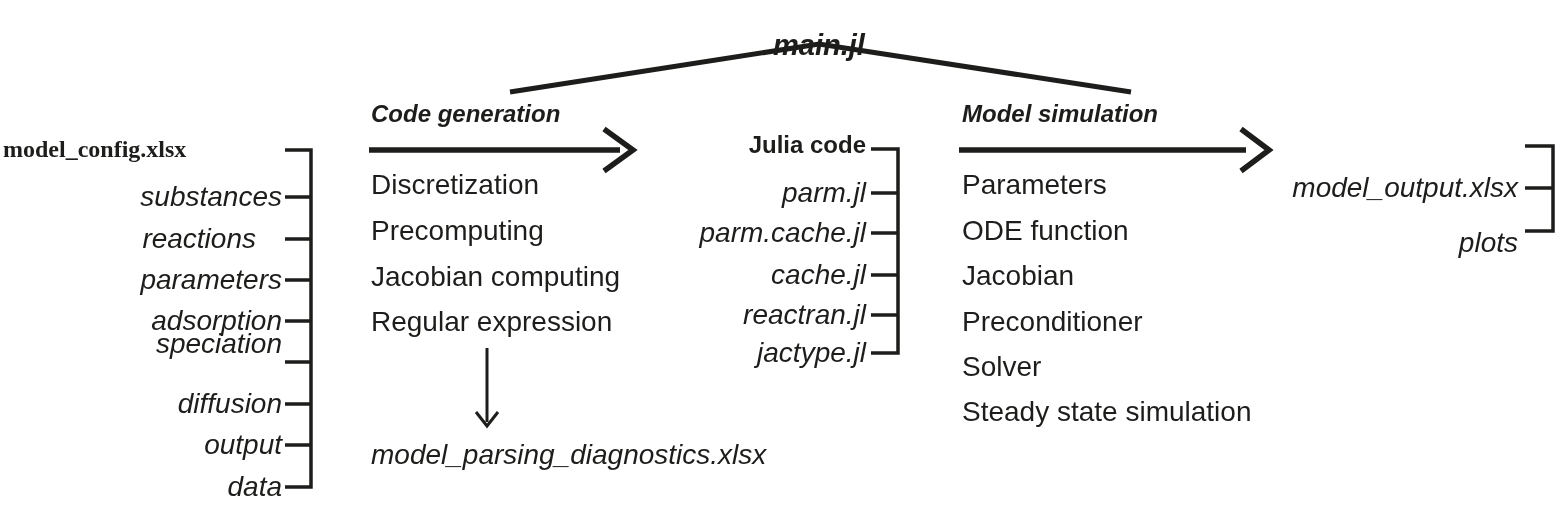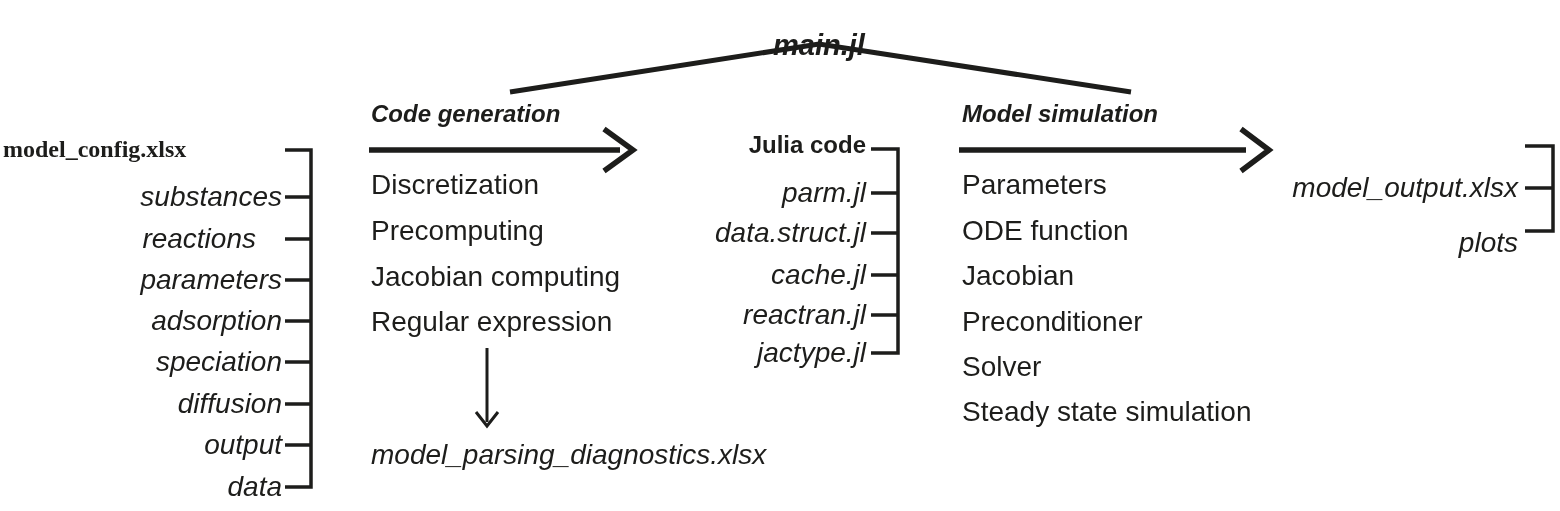--- a/index.html
+++ b/index.html
@@ -59,35 +59,35 @@
     </g>
   </svg>
 
   <div class="t main-label" style="left:819px; top:2px;">main.jl</div>
 
   <div class="t title" style="left:3px; top:133px;font-family:Liberation Serif, serif;">model_config.xlsx</div>
   <div class="t item ital" style="right:1278px; top:182px;">substances</div>
   <div class="t item ital" style="right:1304px; top:224px;">reactions</div>
   <div class="t item ital" style="right:1278px; top:265px;">parameters</div>
   <div class="t item ital" style="right:1278px; top:306px;">adsorption</div>
-  <div class="t item ital" style="right:1278px; top:347px;">speciation</div>
+  <div class="t item ital" style="right:1278px; top:329px;">speciation</div>
   <div class="t item ital" style="right:1278px; top:389px;">diffusion</div>
   <div class="t item ital" style="right:1278px; top:430px;">output</div>
   <div class="t item ital" style="right:1278px; top:472px;">data</div>
 
   <div class="t title ital" style="left:371px; top:98px;">Code generation</div>
   <div class="t item" style="left:371px; top:170px;">Discretization</div>
   <div class="t item" style="left:371px; top:216px;">Precomputing</div>
   <div class="t item" style="left:371px; top:262px;">Jacobian computing</div>
   <div class="t item" style="left:371px; top:307px;">Regular expression</div>
   <div class="t item ital" style="left:371px; top:440px;">model_parsing_diagnostics.xlsx</div>
 
   <div class="t title" style="right:694px; top:129px;">Julia code</div>
   <div class="t item ital" style="right:694px; top:178px;">parm.jl</div>
-  <div class="t item ital" style="right:694px; top:218px;">data.struct.jl</div>
+  <div class="t item ital" style="right:694px; top:218px;">parm.cache.jl</div>
   <div class="t item ital" style="right:694px; top:260px;">cache.jl</div>
   <div class="t item ital" style="right:694px; top:300px;">reactran.jl</div>
   <div class="t item ital" style="right:694px; top:338px;">jactype.jl</div>
 
   <div class="t title ital" style="left:962px; top:98px;">Model simulation</div>
   <div class="t item" style="left:962px; top:170px;">Parameters</div>
   <div class="t item" style="left:962px; top:216px;">ODE function</div>
   <div class="t item" style="left:962px; top:261px;">Jacobian</div>
   <div class="t item" style="left:962px; top:307px;">Preconditioner</div>
   <div class="t item" style="left:962px; top:352px;">Solver</div>

